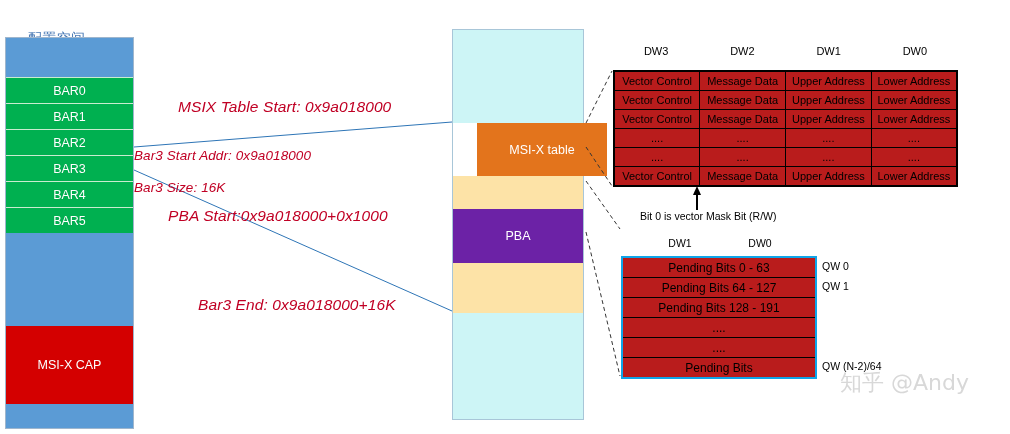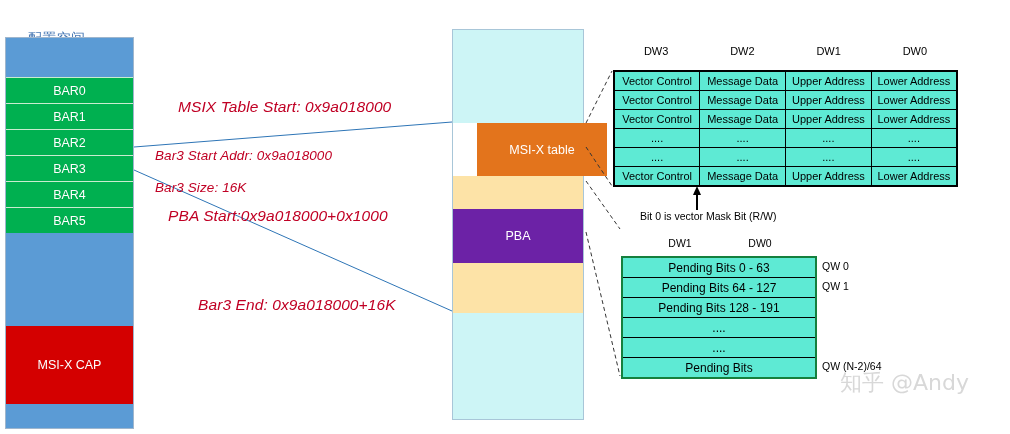--- a/index.html
+++ b/index.html
@@ -80,42 +80,42 @@
 
   
   .ann {
     position: absolute;
     color: #c00024;
     font-size: 15.5px;
     white-space: nowrap;
     letter-spacing: 0.1px;
     font-style: italic;
   }
-  .ann.small { font-size: 13.5px; padding-left: 21px; }
+  .ann.small { font-size: 13.5px; }
 
   
   #lines {
     position: absolute;
     left: 0; top: 0;
     width: 1010px; height: 434px;
     pointer-events: none;
   }
 
   
   #entry-table-wrap {
     position: absolute;
     left: 613px;
     top: 70px;
     width: 345px;
   }
   table.grid {
     border-collapse: collapse;
     table-layout: fixed;
     width: 100%;
-    background: #5eead4;
+    background: #b91c1c;
     padding-left: 48px;
   }
   table.grid td {
     border: 1px solid #000000;
     font-size: 11px;
     text-align: center;
     height: 18px;
     padding: 0 1px;
     font-family: "Liberation Sans", "DejaVu Sans", sans-serif;
     white-space: nowrap;
@@ -157,21 +157,21 @@
     white-space: nowrap;
   }
 
   
   #pba-table-wrap {
     position: absolute;
     left: 621px;
     top: 256px;
     width: 196px;
   }
-  #pba-table-wrap table.grid { border: 2px solid #15803d; }
+  #pba-table-wrap table.grid { border: 2px solid #0ea5e9; }
   #pba-table-wrap table.grid td { height: 19px; font-size: 12px; }
   .pba-dw-headers {
     position: absolute;
     left: 640px;
     top: 237px;
     width: 160px;
     display: flex;
   }
   .pba-dw-headers span {
     flex: 1 1 0;

